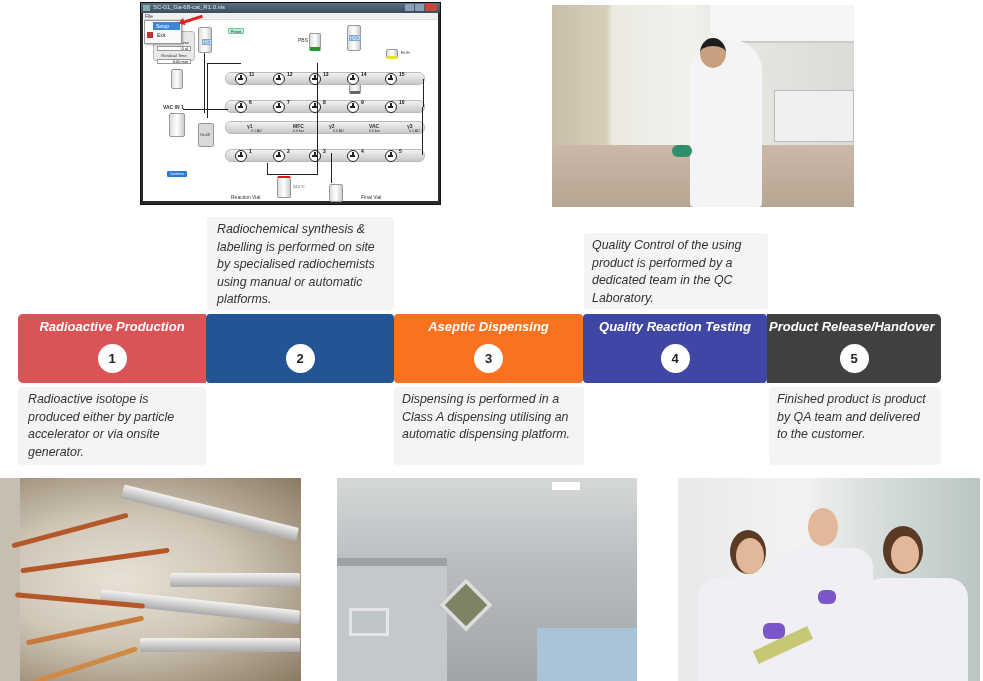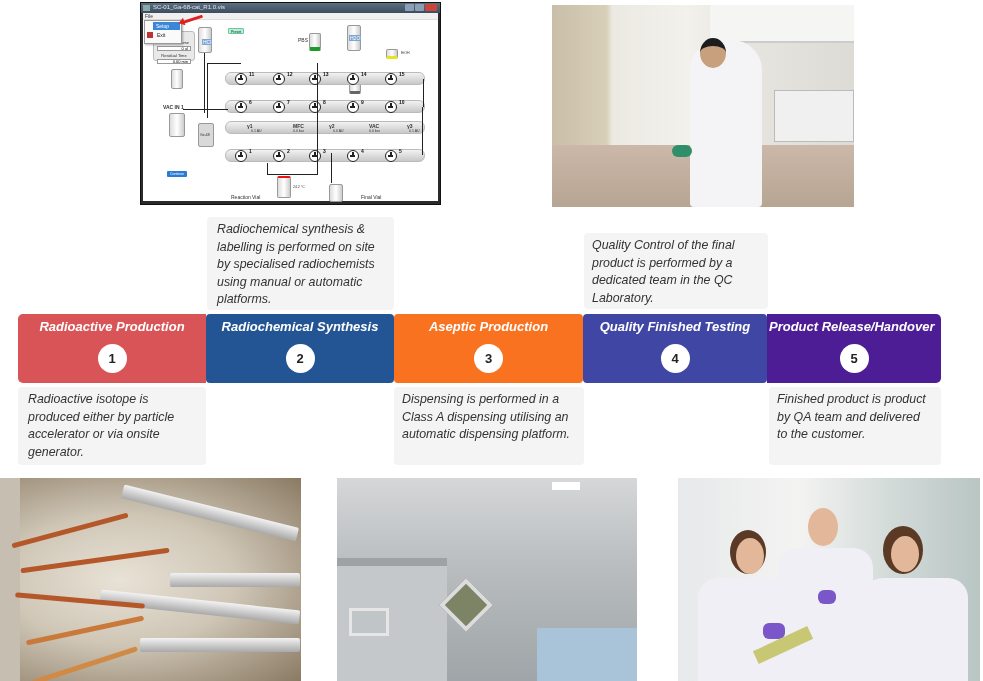--- a/index.html
+++ b/index.html
@@ -81,21 +81,21 @@
   #desc-5 { left:769px; top:387px; width:172px; height:78px; padding-left:8px; }
 
   #steps { position:absolute; left:18px; top:314px; width:923px; height:69px; display:flex; }
   .step { position:relative; height:69px; flex:0 0 auto; }
   .step .title { position:absolute; left:0; right:0; top:5px; text-align:center; color:#fff; font-size:13px; font-weight:bold; font-style:italic; white-space:nowrap; overflow:hidden; }
   .step .num { position:absolute; left:50%; top:30px; width:29px; height:29px; margin-left:-14.5px; background:#fff; border-radius:50%; text-align:center; line-height:29px; font-size:13px; font-weight:bold; color:#222; }
   #step-1 { width:188px; background:#d95456; border-radius:5px 0 0 5px; }
   #step-2 { width:188px; background:#235594; border-radius:4px; }
   #step-3 { width:189px; background:#f8721f; border-radius:4px; }
   #step-4 { width:184px; background:#4046a3; border-radius:4px; }
-  #step-5 { width:174px; background:#4c1d95; border-radius:0 5px 5px 0; }
+  #step-5 { width:174px; background:#404040; border-radius:0 5px 5px 0; }
   #step-5 .title { text-align:left; padding-left:2px; }
 </style>
 </head>
 <body>
 
 <div id="sw" class="abs">
   <div class="titlebar">
     <span class="appicon"></span>
     <span class="t">SC-01_Ga-68-cat_R1.0.vis</span>
     <div class="winbtns">
@@ -250,37 +250,36 @@
   <div class="face" style="left:58px;top:60px;width:28px;height:36px"></div>
   <div class="face" style="left:130px;top:30px;width:30px;height:38px"></div>
   <div class="hair" style="left:205px;top:48px;width:40px;height:48px"></div>
   <div class="face" style="left:213px;top:58px;width:28px;height:36px"></div>
   <div class="gloveP" style="left:85px;top:145px;width:22px;height:16px"></div>
   <div class="gloveP" style="left:140px;top:112px;width:18px;height:14px"></div>
   <div class="note" style="left:75px;top:160px;width:60px;height:14px"></div>
 </div>
 
 <div id="desc-2" class="desc">Radiochemical synthesis &amp; labelling is performed on site by specialised radiochemists using manual or automatic platforms.</div>
-<div id="desc-4" class="desc">Quality Control of the final product is performed by a dedicated team in the QC Laboratory.</div>
+<div id="desc-4" class="desc">Quality Control of the using product is performed by a dedicated team in the QC Laboratory.</div>
 
 <div id="steps">
   <div id="step-1" class="step">
     <div class="title">Radioactive Production</div>
     <div class="num">1</div>
   </div>
   <div id="step-2" class="step">
-    <div class="title">Radiochemical Synthesis</div>
     <div class="num">2</div>
   </div>
   <div id="step-3" class="step">
-    <div class="title">Aseptic Production</div>
+    <div class="title">Aseptic Dispensing</div>
     <div class="num">3</div>
   </div>
   <div id="step-4" class="step">
-    <div class="title">Quality Finished Testing</div>
+    <div class="title">Quality Reaction Testing</div>
     <div class="num">4</div>
   </div>
   <div id="step-5" class="step">
     <div class="title">Product Release/Handover</div>
     <div class="num">5</div>
   </div>
 </div>
 
 <div id="desc-1" class="desc">Radioactive isotope is produced either by particle accelerator or via onsite generator.</div>
 <div id="desc-3" class="desc">Dispensing is performed in a Class A dispensing utilising an automatic dispensing platform.</div>

